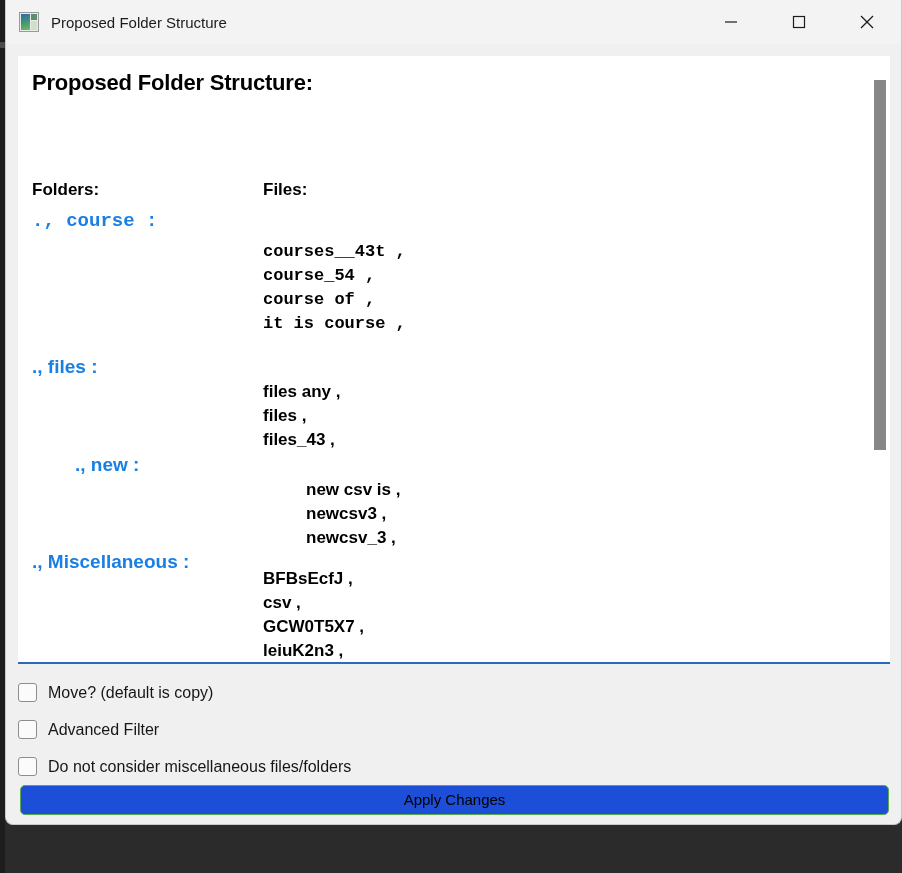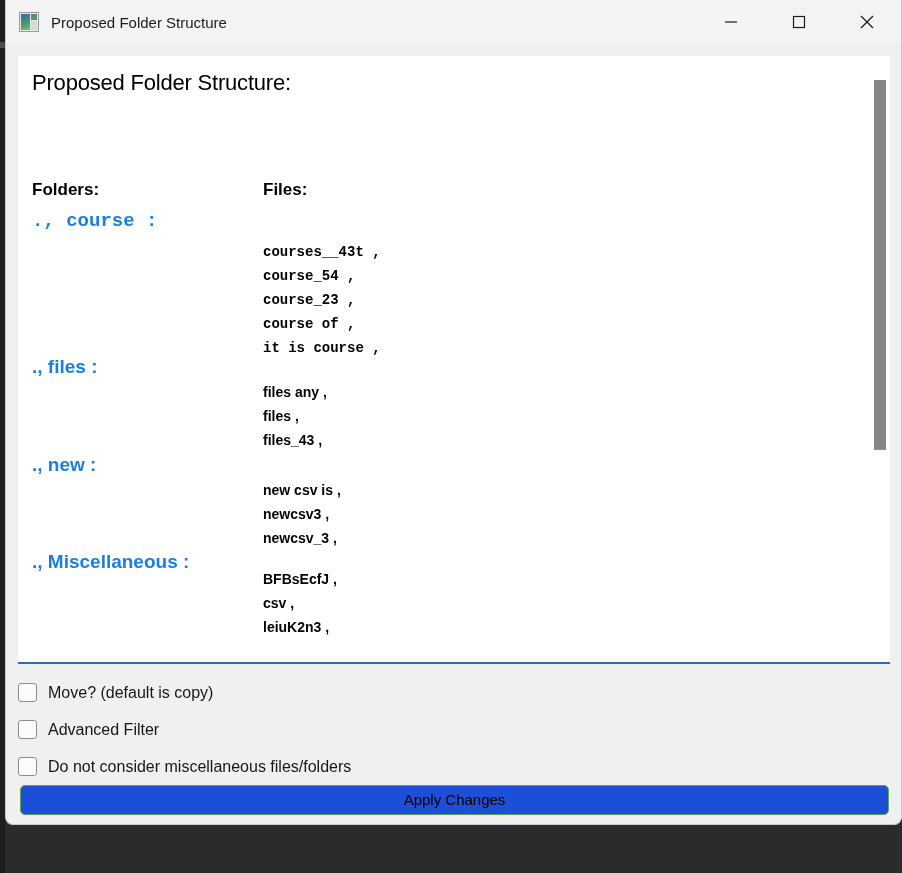--- a/index.html
+++ b/index.html
@@ -98,21 +98,21 @@
   }
   #content {
     position: absolute;
     left: 0; top: 0;
     width: 852px;
     padding: 14px 0 0 14px;
   }
 
   #doc-title {
     font-size: 22px;
-    font-weight: normal;
+    font-weight: bold;
     color: #000;
     letter-spacing: -0.2px;
     margin-bottom: 84px;
   }
 
   .grid { position: relative; }
 
   .col-head {
     font-size: 17px;
     font-weight: bold;
@@ -130,33 +130,33 @@
     font-size: 19px;
     font-weight: bold;
     color: #1a7fe3;
     white-space: nowrap;
   }
   .file-list {
     margin-left: 231px;
     padding-top: 0;
   }
   .file-item {
-    font-size: 14px;
+    font-size: 17px;
     font-weight: bold;
     color: #000;
     line-height: 24px;
     white-space: nowrap;
   }
 
   
   #g0 { height: 146px; font-family: Liberation Mono, monospace; }
   #g0 .file-list { padding-top: 30px; }
   #g1 { height: 98px; }
   #g1 .file-list { padding-top: 24px; }
-  #g2 { height: 97px; }
+  #g2 { height: 97px; margin-left: 43px; }
   #g2 .file-list { padding-top: 24px; }
   #g3 { height: 120px; }
   #g3 .file-list { padding-top: 16px; }
 
   
   #scrollbar {
     position: absolute;
     right: 0; top: 0;
     width: 20px; height: 608px;
     background: #ffffff;
@@ -276,21 +276,20 @@
         <div id="head-row">
           <div id="head-folders" class="col-head">Folders:</div>
           <div id="head-files" class="col-head">Files:</div>
         </div>
 
         <div class="group" id="g0">
           <div class="folder-name">., course :</div>
           <div class="file-list">
             <div class="file-item">courses__43t ,</div>
             <div class="file-item">course_54 ,</div>
-            <div class="file-item">course_23 ,</div>
             <div class="file-item">course of ,</div>
             <div class="file-item">it is course ,</div>
           </div>
         </div>
 
         <div class="group" id="g1">
           <div class="folder-name">., files :</div>
           <div class="file-list">
             <div class="file-item">files any ,</div>
             <div class="file-item">files ,</div>
@@ -305,20 +304,21 @@
             <div class="file-item">newcsv3 ,</div>
             <div class="file-item">newcsv_3 ,</div>
           </div>
         </div>
 
         <div class="group" id="g3">
           <div class="folder-name">., Miscellaneous :</div>
           <div class="file-list">
             <div class="file-item">BFBsEcfJ ,</div>
             <div class="file-item">csv ,</div>
+            <div class="file-item">GCW0T5X7 ,</div>
             <div class="file-item">leiuK2n3 ,</div>
           </div>
         </div>
 
       </div>
     </div>
 
     <div id="scrollbar">
       <div id="scroll-thumb"></div>
     </div>

